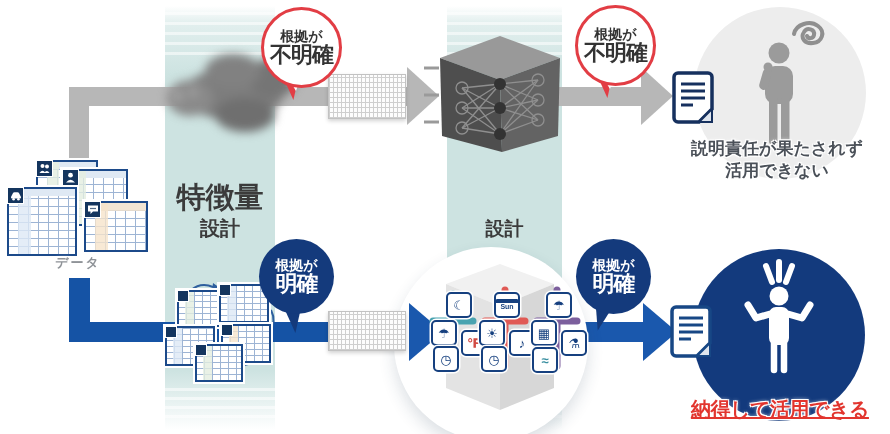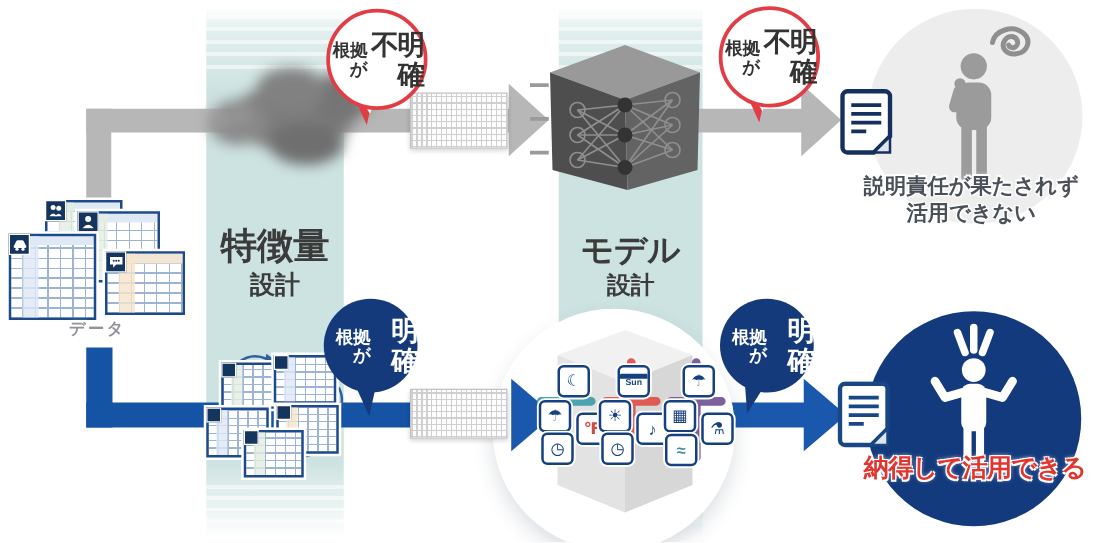--- a/index.html
+++ b/index.html
@@ -44,21 +44,21 @@
   .corner-ic{position:absolute;left:-2px;top:-2px;width:15px;height:15px;background:#14355e;border:1px solid #fff;
      display:flex;align-items:center;justify-content:center;z-index:2;}
 
   
   .mtable{position:absolute;background-color:#fff;border:2px solid #1c4a8a;box-shadow:0 0 0 2px #fff;
      background-image:repeating-linear-gradient(90deg,transparent 0 7px,#9db4d4 7px 8px),
                       repeating-linear-gradient(0deg,transparent 0 5px,#9db4d4 5px 6px);}
   .mic{position:absolute;left:-2px;top:-2px;width:10px;height:10px;background:#14355e;border:1px solid #fff;}
 
   
-  .bubble{position:absolute;width:75px;height:75px;border-radius:50%;display:flex;flex-direction:row;
+  .bubble{position:absolute;width:75px;height:75px;border-radius:50%;display:flex;flex-direction:column;
           align-items:center;justify-content:center;z-index:8;line-height:1.05;text-align:right;}
   .bubble.red-b{background:#fff;border:3.5px solid #e23d44;color:#333;}
   .bubble.navy-b{background:#143a7c;color:#fff;}
   .bubble .l1{font-size:14px;font-weight:bold;}
   .bubble .l2{font-size:22px;font-weight:bold;letter-spacing:-1px;}
   .tail{position:absolute;width:0;height:0;border-left:9px solid transparent;border-right:9px solid transparent;z-index:7;}
   .tail.red-t{border-top:27px solid #e23d44;}
   .tail.white-t{border-top:19px solid #fff;z-index:8;}
   .tail.navy-t{border-top:27px solid #143a7c;z-index:8;}
 
@@ -83,21 +83,20 @@
 </head>
 <body>
 
 <div class="stage">
 
   <div class="band" style="left:165px;width:110px;">
     <div class="band-label" style="top:177px;font-size:29px;">特徴量</div>
     <div class="band-label" style="top:212px;font-size:20px;">設計</div>
   </div>
   <div class="band" style="left:447px;width:115px;">
-    <div class="band-label" style="top:181px;font-size:26px;">モデル</div>
     <div class="band-label" style="top:213px;font-size:19px;">設計</div>
   </div>
 
   <div class="pipe gray abs" style="left:69px;top:87px;width:341px;height:19px;"></div>
   <div class="pipe gray abs" style="left:69px;top:87px;width:20px;height:74px;"></div>
   <div class="head gray-h" style="left:407px;top:67px;"></div>
   <div class="pipe gray abs" style="left:557px;top:87px;width:85px;height:19px;"></div>
   <div class="head gray-h" style="left:641px;top:67px;"></div>
 
   <div class="abs cloud" style="left:165px;top:50px;width:140px;height:90px;">
@@ -378,15 +377,15 @@
       <path d="M28 56 L14 60 L6 47" stroke-width="7" stroke-linejoin="round"></path>
       <path d="M46 56 L60 60 L68 47" stroke-width="7" stroke-linejoin="round"></path>
       <line x1="32" y1="84" x2="32" y2="112" stroke-width="6.5"></line>
       <line x1="42" y1="84" x2="42" y2="112" stroke-width="6.5"></line>
     </g>
     <g fill="#fff">
         <circle cx="37" cy="38" r="9.5"></circle>
         <rect x="27" y="49" width="20" height="38" rx="7"></rect>
       </g>
   </svg>
-  <div class="abs pos-text outline-text" style="left:672px;top:361px;width:216px;">納得して活用できる</div>
+  <div class="abs pos-text outline-text" style="left:672px;top:396px;width:216px;text-decoration:underline;">納得して活用できる</div>
 
 </div>
 
 </body></html>

